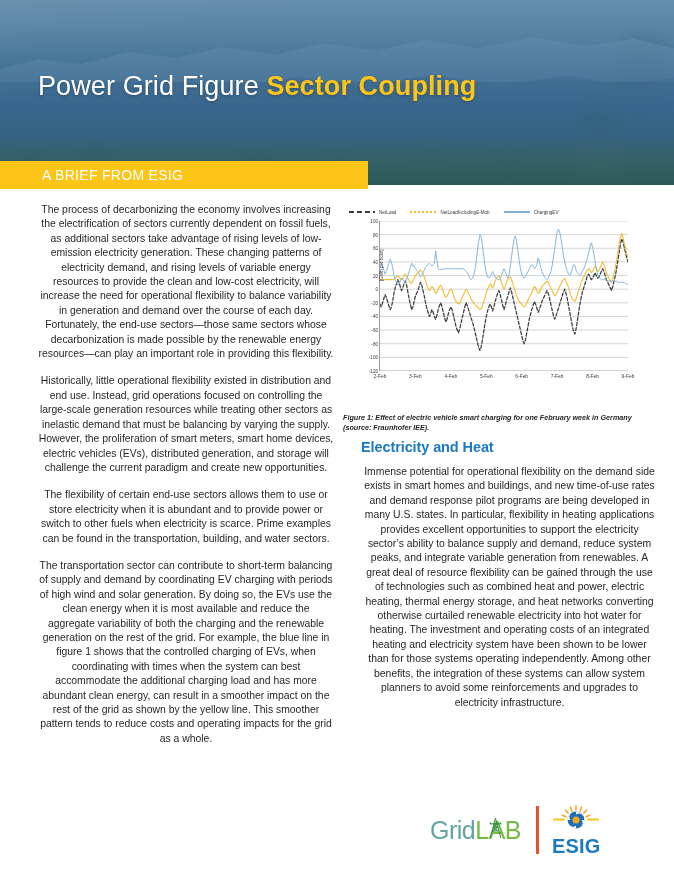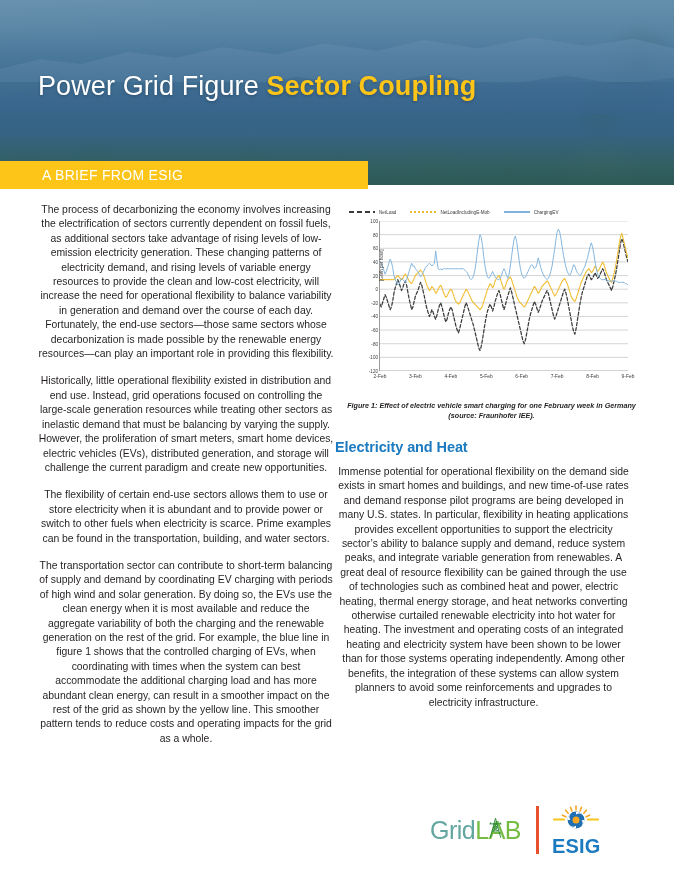--- a/index.html
+++ b/index.html
@@ -102,21 +102,21 @@
   }
 
   
   .col-left {
     position: absolute;
     left: 38px; top: 203px;
     width: 296px;
   }
   .col-right {
     position: absolute;
-    left: 335px; top: 203px;
+    left: 361px; top: 203px;
     width: 297px;
   }
 
   p.body {
     margin: 0 0 13px 0;
     font-size: 10.4px;
     line-height: 14.4px;
     color: #231f20;
     text-align: center;
   }
@@ -194,23 +194,23 @@
   .xtick {
     position: absolute;
     top: 100%;
     margin-top: 3px;
     font-size: 4.9px;
     color: #3a3a3a;
     white-space: nowrap;
     transform: translateX(-50%);
   }
   .caption {
-    margin-top: 8px;
+    margin-top: 20px;
     width: 297px;
-    text-align: center;
+    text-align: left;
     font-size: 7.2px;
     line-height: 10px;
     font-style: italic;
     font-weight: 700;
     color: #231f20;
   }
 
   
   .footer-logos {
     position: absolute;

